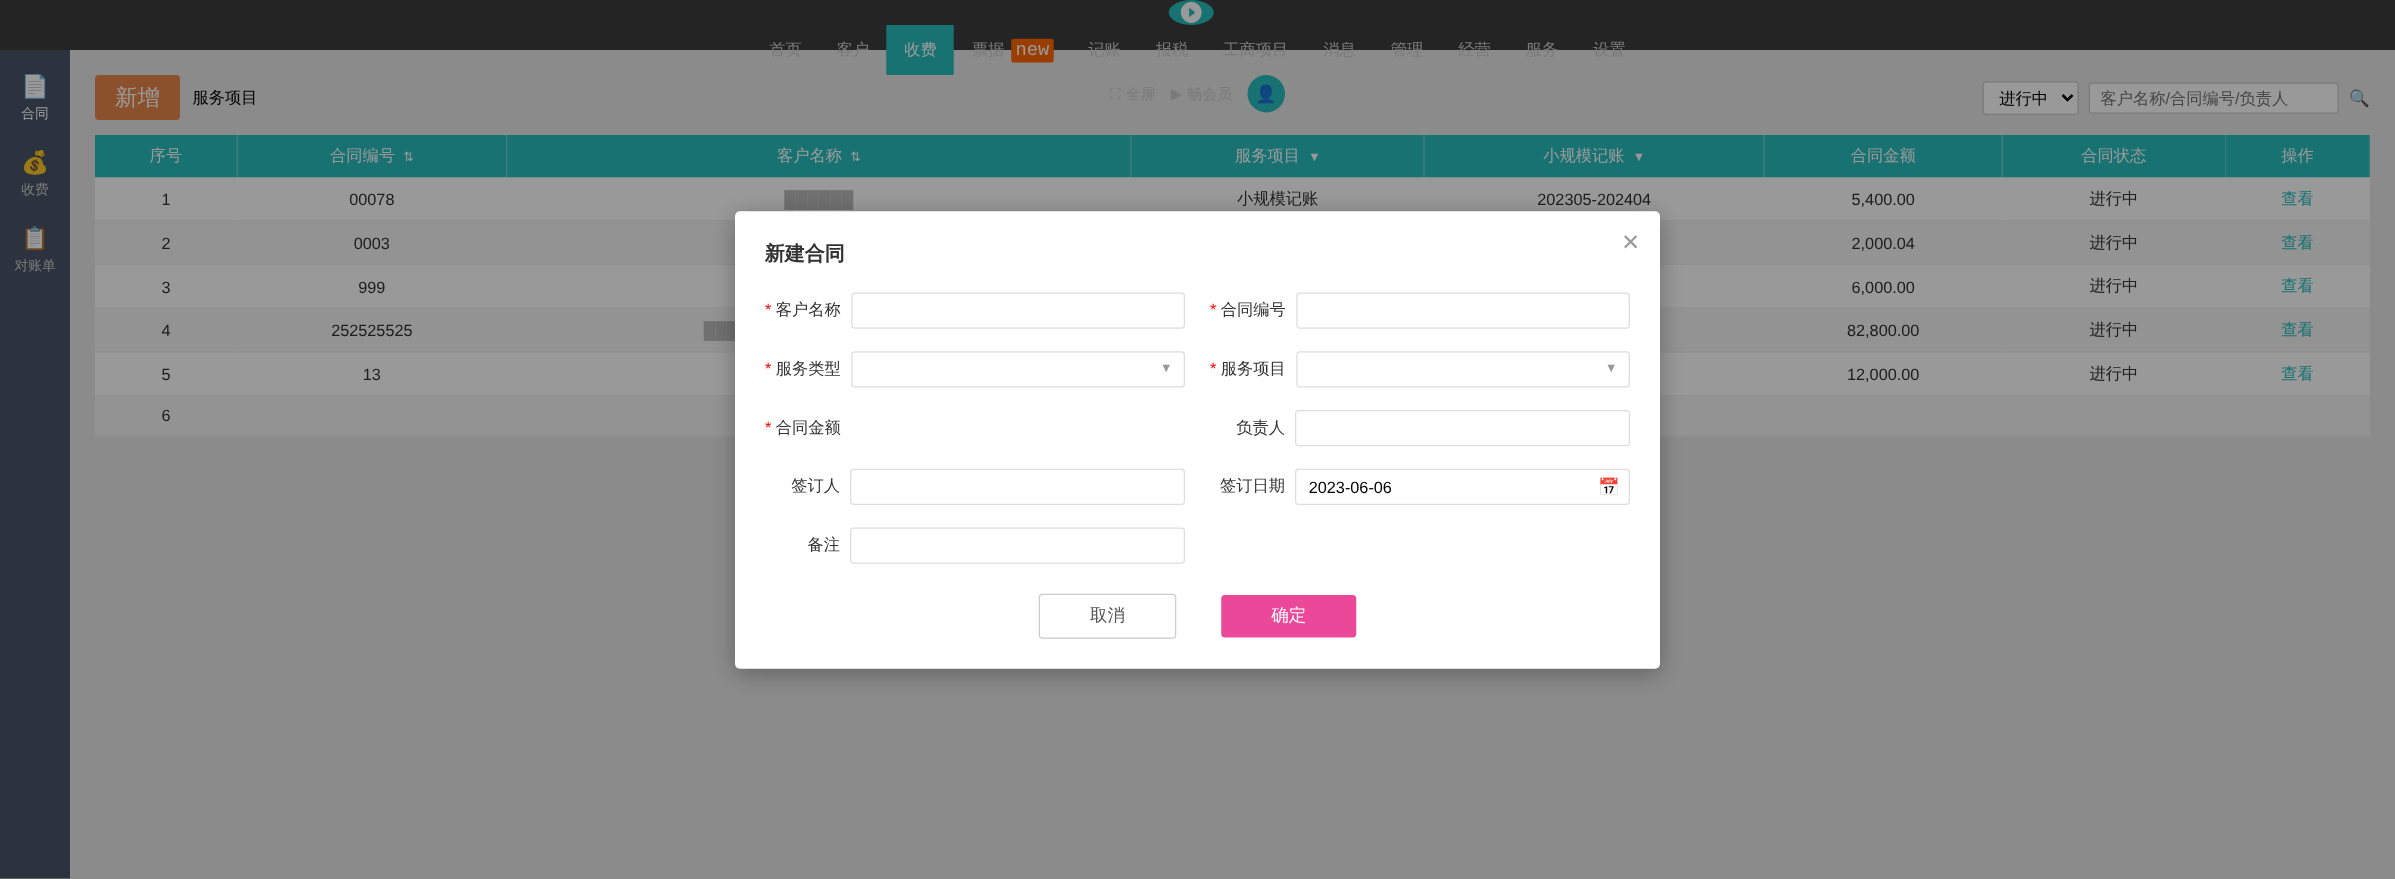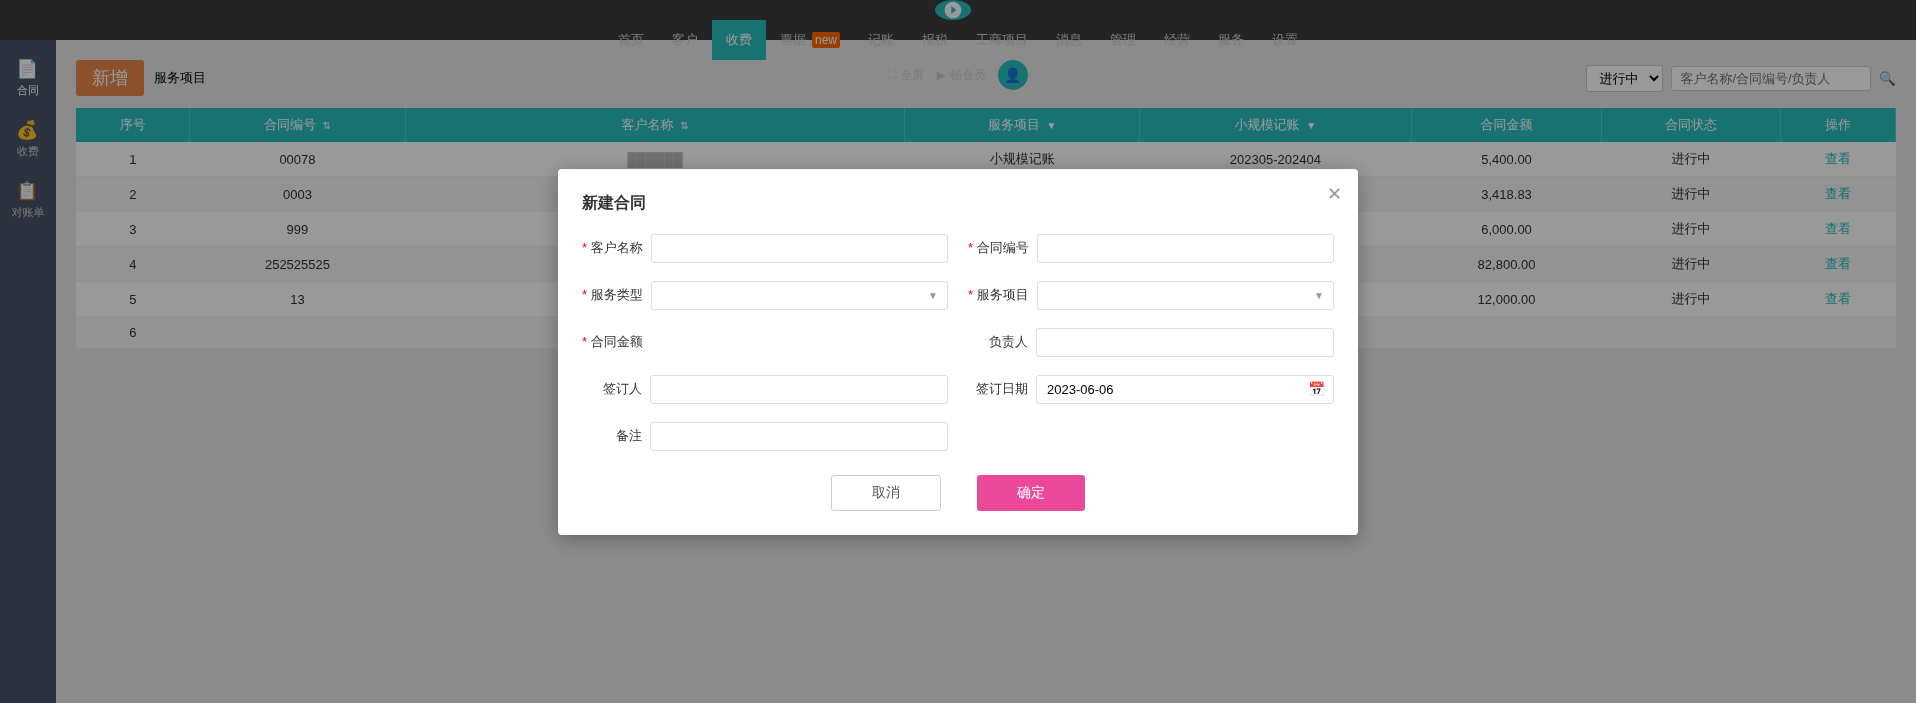--- a/index.html
+++ b/index.html
@@ -5,21 +5,21 @@
     * { box-sizing: border-box; margin: 0; padding: 0; }
     body { font-family: "Microsoft YaHei", sans-serif; font-size: 13px; background: #e8e8e8; height: 703px; overflow: hidden; display: flex; flex-direction: column; }
 
     
     .top-nav { background: #3d3d3d; height: 40px; display: flex; align-items: center; padding: 0 10px; flex-shrink: 0; flex-direction: column; }
     .nav-logo { width: 36px; height: 36px; background: #2abfbf; border-radius: 50%; display: flex; align-items: center; justify-content: center; margin-right: 10px; }
     .nav-logo svg { width: 20px; height: 20px; fill: white; }
     .nav-items { display: flex; align-items: center; flex: 1; }
     .nav-item { color: #ccc; padding: 0 14px; height: 40px; display: flex; align-items: center; cursor: pointer; font-size: 13px; }
     .nav-item.active { background: #2abfbf; color: white; }
-    .nav-item .new-badge { background: #ff6600; color: white; font-size: 12px; padding: 1px 3px; border-radius: 2px; margin-left: 6px; }
+    .nav-item .new-badge { background: #ff6600; color: white; font-size: 15px; padding: 1px 3px; border-radius: 2px; margin-left: 6px; font-family: Liberation Mono, monospace; }
     .nav-right { display: flex; align-items: center; gap: 12px; color: #ccc; font-size: 12px; }
     .nav-right-item { display: flex; align-items: center; gap: 4px; cursor: pointer; color: #ccc; }
     .avatar { width: 30px; height: 30px; background: #2abfbf; border-radius: 50%; display: flex; align-items: center; justify-content: center; color: white; font-size: 14px; }
 
     
     .main-layout { display: flex; flex: 1; overflow: hidden; }
 
     
     .sidebar { width: 56px; background: #4a5568; display: flex; flex-direction: column; align-items: center; padding-top: 10px; gap: 5px; flex-shrink: 0; }
     .sidebar-item { display: flex; flex-direction: column; align-items: center; padding: 8px 0; width: 100%; cursor: pointer; color: #ccc; font-size: 11px; gap: 3px; }
@@ -44,41 +44,41 @@
     .data-table tbody tr:nth-child(even) { background: #f5f5f5; }
     .data-table tbody tr:nth-child(odd) { background: white; }
     .data-table tbody td { padding: 8px 10px; text-align: center; font-size: 13px; color: #333; border-bottom: 1px solid #eee; }
     .data-table tbody td.client-name { color: #999; }
     .sort-icon { font-size: 10px; margin-left: 3px; }
     .status-badge { color: #2abfbf; }
     .action-link { color: #2abfbf; cursor: pointer; text-decoration: none; }
 
     
     .modal-overlay { position: fixed; top: 0; left: 0; width: 100%; height: 100%; background: rgba(0,0,0,0.4); display: flex; align-items: center; justify-content: center; z-index: 1000; }
-    .modal { background: white; border-radius: 4px; width: 800px; padding: 24px; position: relative; box-shadow: 0 4px 20px rgba(0,0,0,0.3); }
+    .modal { background: white; border-radius: 4px; width: 740px; padding: 24px; position: relative; box-shadow: 0 4px 20px rgba(0,0,0,0.3); }
     .modal-title { font-size: 16px; color: #333; margin-bottom: 20px; font-weight: bold; }
     .modal-close { position: absolute; top: 14px; right: 16px; background: none; border: none; font-size: 18px; color: #999; cursor: pointer; }
 
     
     .form-row { display: flex; gap: 20px; margin-bottom: 18px; }
     .form-group { flex: 1; display: flex; align-items: center; gap: 8px; }
     .form-label { font-size: 13px; color: #333; white-space: nowrap; min-width: 60px; text-align: right; }
     .form-label.required::before { content: "* "; color: red; }
     .form-input { flex: 1; border: 1px solid #ddd; border-radius: 3px; padding: 6px 10px; font-size: 13px; outline: none; }
     .form-select-wrapper { flex: 1; position: relative; }
     .form-select-wrapper::after { content: "▼"; position: absolute; right: 10px; top: 50%; transform: translateY(-50%); font-size: 10px; color: #999; pointer-events: none; }
     .form-select-wrapper select { width: 100%; border: 1px solid #ddd; border-radius: 3px; padding: 6px 10px; font-size: 13px; outline: none; background: white; appearance: none; -webkit-appearance: none; }
 
     
     .date-input-wrapper { flex: 1; position: relative; display: flex; align-items: center; }
     .date-input-wrapper input { width: 100%; border: 1px solid #ddd; border-radius: 3px; padding: 6px 30px 6px 10px; font-size: 13px; outline: none; }
     .date-input-wrapper .cal-icon { position: absolute; right: 8px; color: #bbb; font-size: 14px; }
 
     
-    .modal-footer { display: flex; justify-content: center; gap: 36px; margin-top: 24px; }
+    .modal-footer { display: flex; justify-content: center; gap: 36px; margin-top: 24px; align-items: center; }
     .btn-cancel { background: white; color: #555; border: 1px solid #ccc; padding: 8px 40px; border-radius: 3px; cursor: pointer; font-size: 14px; }
     .btn-confirm { background: #ec4899; color: white; border: none; padding: 8px 40px; border-radius: 3px; cursor: pointer; font-size: 14px; }
   </style>
 </head>
 <body>
 
 <div class="top-nav">
   <div class="nav-logo">
     <svg viewBox="0 0 24 24">
         <path d="M12 2C6.48 2 2 6.48 2 12s4.48 10 10 10 10-4.48 10-10S17.52 2 12 2zm-2 14.5v-9l6 4.5-6 4.5z"></path>
@@ -182,21 +182,21 @@
       <td>5,400.00</td>
       <td class="status-badge">进行中</td>
       <td><a class="action-link">查看</a></td>
     </tr>
           <tr>
       <td>2</td>
       <td>0003</td>
       <td class="client-name"><span style="color:#bbb;">████████</span></td>
       <td>小规模记账</td>
       <td>202305-202404</td>
-      <td>3,418.83</td>
+      <td>2,000.04</td>
       <td class="status-badge">进行中</td>
       <td><a class="action-link">查看</a></td>
     </tr>
           <tr>
       <td>3</td>
       <td>999</td>
       <td class="client-name"><span style="color:#bbb;">███</span></td>
       <td>小规模记账</td>
       <td>202305-202404</td>
       <td>6,000.00</td>

